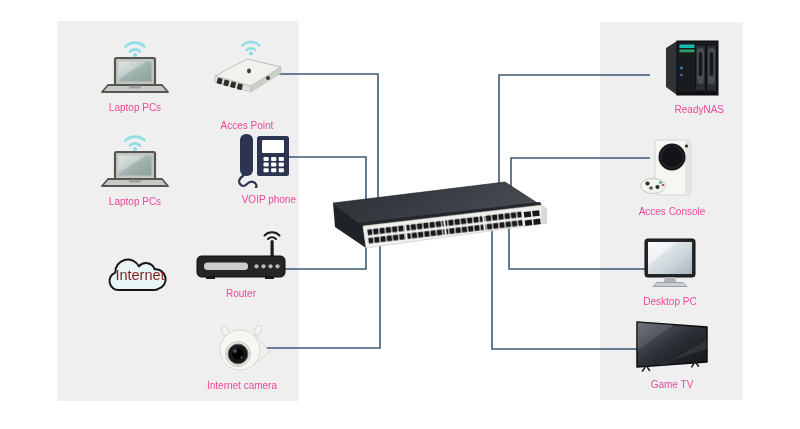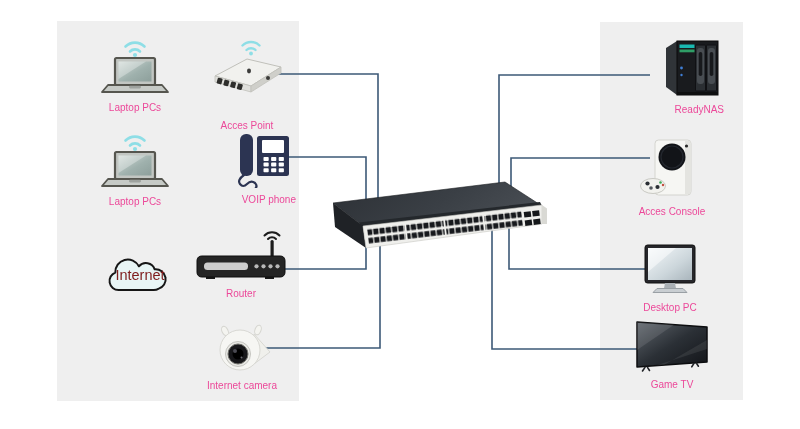--- a/index.html
+++ b/index.html
@@ -244,21 +244,21 @@
         <circle cx="8.5" cy="5.5" r="2.1" fill="#2a2e33"></circle>
         <circle cx="18.5" cy="9" r="2.1" fill="#2a2e33"></circle>
         <circle cx="21.5" cy="4.5" r="1.3" fill="#3aa655"></circle>
         <circle cx="24" cy="7" r="1.2" fill="#c24d3f"></circle>
         <circle cx="12" cy="10" r="1.8" fill="#555a60"></circle>
       </g>
     </svg>
     <div class="label">Acces Console</div>
   </div>
 
-  <div class="device" style="left:620px;top:242px;width:100px;">
+  <div class="device" style="left:620px;top:236px;width:100px;">
     <svg width="56" height="54" viewBox="0 0 56 54">
       <rect x="3" y="3" width="50" height="38" rx="2.5" fill="#26262a" stroke="#111111" stroke-width="1"></rect>
       <rect x="6" y="6" width="44" height="32" fill="url(#gPcScr)"></rect>
       <polygon points="6,6 34,6 6,30" fill="#ffffff" opacity="0.5"></polygon>
       <polygon points="23,41 33,41 34,46.5 22,46.5" fill="#aab0b5"></polygon>
       <polygon points="15,46.5 41,46.5 45,50.5 11,50.5" fill="#c9ced2" stroke="#9aa0a5" stroke-width="1"></polygon>
     </svg>
     <div class="label">Desktop PC</div>
   </div>
 

